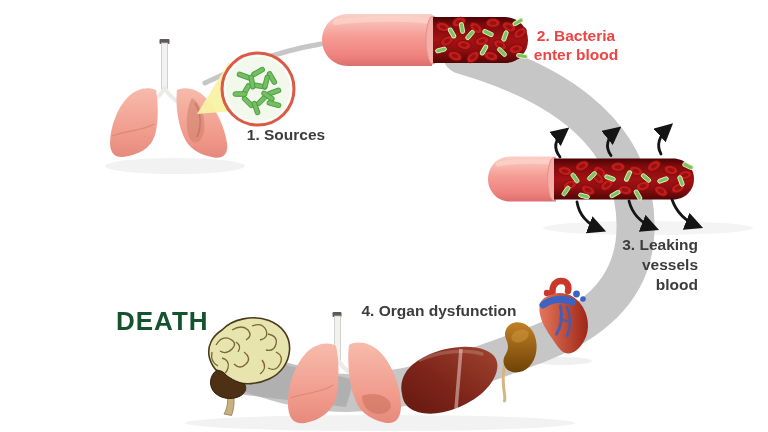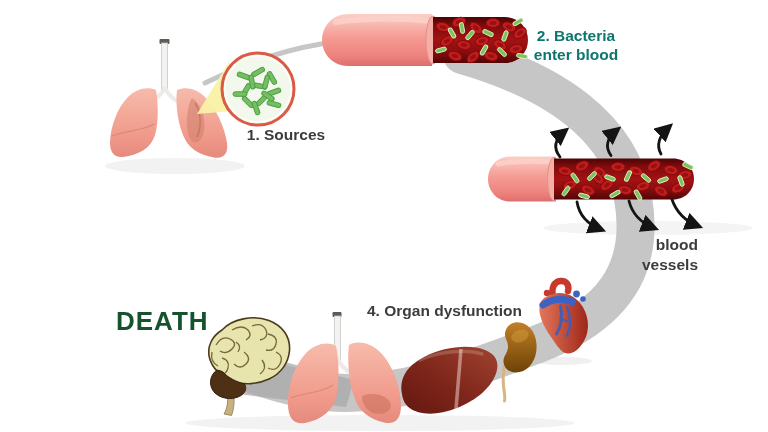--- a/index.html
+++ b/index.html
@@ -4,21 +4,21 @@
 <style>
   html,body{margin:0;padding:0;background:#fff;}
   .stage{position:relative;width:768px;height:432px;background:#ffffff;overflow:hidden;
          font-family:"Liberation Sans",sans-serif;}
   .scene{position:absolute;left:0;top:0;}
   .lbl{position:absolute;font-weight:700;font-size:15.5px;line-height:19px;color:#3c3c3c;}
   .lbl span{display:block;}
   #lbl1{left:220px;top:112px;width:132px;text-align:center;}
   #lbl2{left:514px;top:26px;width:124px;text-align:center;}
   #lbl3{left:592px;top:235px;width:106px;text-align:right;line-height:20px;}
-  #lbl4{left:356px;top:301px;width:166px;text-align:right;}
+  #lbl4{left:356px;top:301px;width:166px;text-align:center;}
   #death{position:absolute;left:116px;top:306px;font-size:26px;font-weight:700;letter-spacing:1px;}
 </style>
 </head>
 <body>
 
 <div class="stage">
 
 <svg class="scene" width="768" height="432" viewBox="0 0 768 432">
   <defs>
     <linearGradient id="gTube" x1="0" y1="0" x2="0" y2="1">
@@ -245,26 +245,27 @@
       <path d="M 560.5 306 C 563 316 561 327 556.5 334" stroke-width="3"></path>
       <path d="M 567 307 C 571 317 570.5 328 567 336" stroke-width="2.4"></path>
       <path d="M 560 318 q 6 4 10 3" stroke-width="1.8"></path>
     </g>
   </g>
 </svg>
 
 <div class="lbl" id="lbl1" style="color: rgb(60, 60, 60); margin-top: 13px;">
   <span>1. Sources</span>
 </div>
-<div class="lbl" id="lbl2" style="color: #0f766e;">
+<div class="lbl" id="lbl2" style="color: #ef4444;">
   <span>2. Bacteria</span>
   <span>enter blood</span>
 </div>
 <div class="lbl" id="lbl3" style="color: rgb(60, 60, 60);">
+  <span>3. Leaking</span>
+  <span>vessels</span>
   <span>blood</span>
-  <span>vessels</span>
 </div>
 <div class="lbl" id="lbl4" style="color: rgb(60, 60, 60);">
   <span>4. Organ dysfunction</span>
 </div>
 <div id="death" style="color: #14532d;">DEATH</div>
 
 </div>
 
 </body></html>

